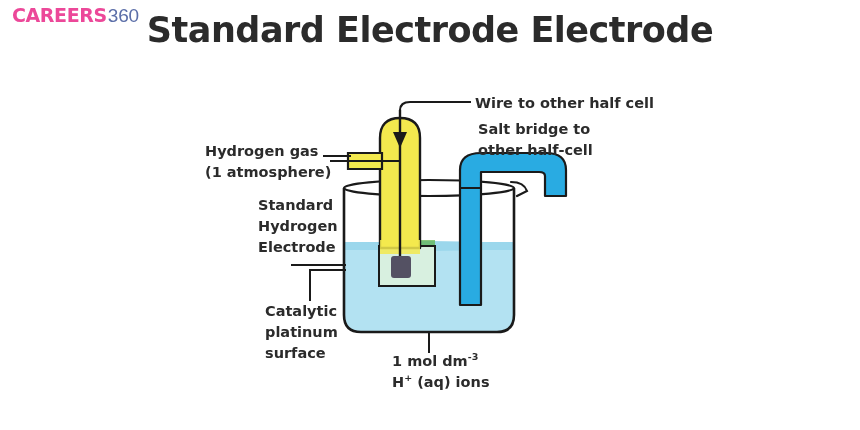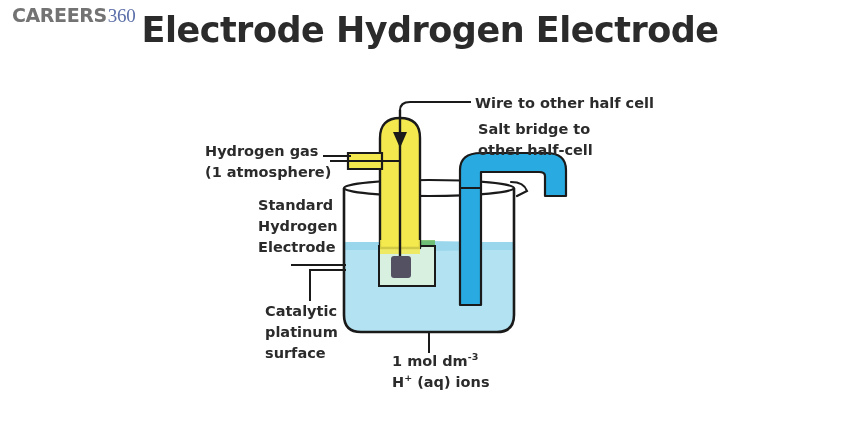--- a/index.html
+++ b/index.html
@@ -25,24 +25,24 @@
     display: flex;
     align-items: baseline;
     line-height: 1;
     user-select: none;
   }
   #brand-logo .careers {
     font-family: "DejaVu Sans", "Liberation Sans", sans-serif;
     font-weight: bold;
     font-size: 19px;
     letter-spacing: -0.4px;
-    color: #737373;
+    color: #ec4899;
   }
   #brand-logo .threesixty {
-    font-family: Liberation Serif, serif;
+    font-family: Liberation Sans, sans-serif;
     font-weight: normal;
     font-size: 19px;
     letter-spacing: -0.2px;
     color: #5b6ea8;
     margin-left: 1px;
   }
 
   
   #page-title {
     position: absolute;
@@ -91,21 +91,21 @@
   }
 </style>
 </head>
 <body>
 
 <div id="brand-logo">
   <span class="careers">CAREERS</span>
   <span class="threesixty">360</span>
 </div>
 
-<div id="page-title">Electrode Hydrogen Electrode</div>
+<div id="page-title">Standard Electrode Electrode</div>
 
 <div id="diagram-stage">
   <svg id="diagram-svg" viewBox="0 0 860 360" xmlns="http://www.w3.org/2000/svg">
 
     <g>
 
       <path d="M 344 172
                L 344 244
                L 514 244
                L 514 172

